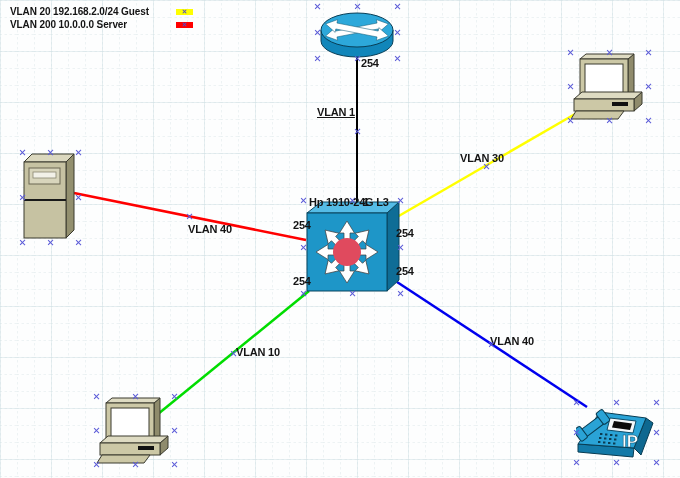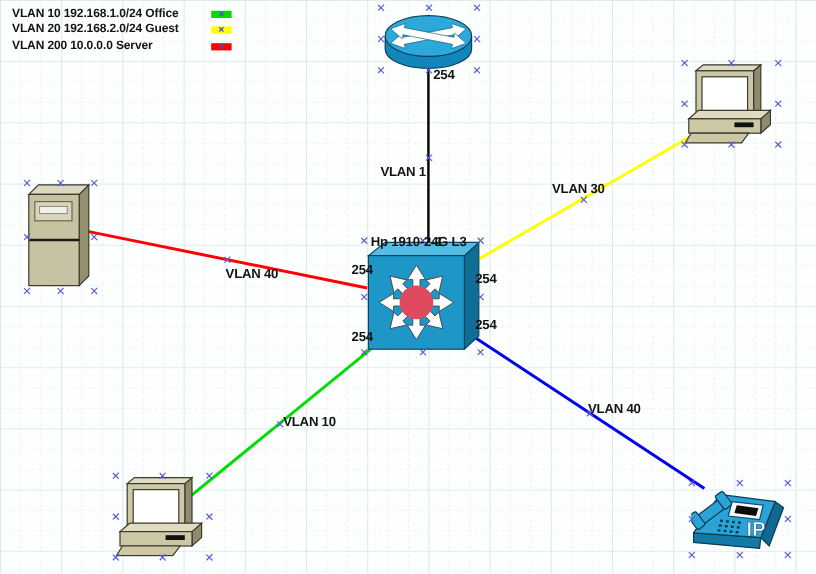--- a/index.html
+++ b/index.html
@@ -214,26 +214,20 @@
       <div class="handle" style="left: 77px; top: -3px;"></div>
       <div class="handle" style="left: -3px; top: 27px;"></div>
       <div class="handle" style="left: 77px; top: 27px;"></div>
       <div class="handle" style="left: -3px; top: 57px;"></div>
       <div class="handle" style="left: 37px; top: 57px;"></div>
       <div class="handle" style="left: 77px; top: 57px;"></div>
     </div>
 
   <div id="legend">
     <div class="legend-row">
-      <span class="legend-text">VLAN 10 192.168.1.0/24 Office</span>
-      <span class="legend-swatch" style="background: rgb(0, 221, 0);">
-          <span class="swatch-x"></span>
-        </span>
-    </div>
-    <div class="legend-row">
       <span class="legend-text">VLAN 20 192.168.2.0/24 Guest</span>
       <span class="legend-swatch" style="background: rgb(255, 255, 0);">
           <span class="swatch-x"></span>
         </span>
     </div>
     <div class="legend-row">
       <span class="legend-text">VLAN 200 10.0.0.0 Server</span>
       <span class="legend-swatch" style="background: rgb(255, 0, 0);">
           <span class="swatch-x"></span>
         </span>
@@ -241,21 +235,21 @@
   </div>
 
   <span class="lbl" style="left:289px;top:196px;padding-left:20px;">Hp 1910-24G L3</span>
   <span class="lbl" style="left:363px;top:196px;">1</span>
   <span class="lbl" style="left:361px;top:57px;">254</span>
   <span class="lbl" style="left:293px;top:219px;">254</span>
   <span class="lbl" style="left:293px;top:275px;">254</span>
   <span class="lbl" style="left:396px;top:227px;">254</span>
   <span class="lbl" style="left:396px;top:265px;">254</span>
 
-  <span class="lbl" style="left:317px;top:138px;">VLAN 1</span>
+  <span class="lbl" style="left:317px;top:106px;text-decoration:underline;">VLAN 1</span>
   <span class="lbl" style="left:460px;top:152px;">VLAN 30</span>
   <span class="lbl" style="left:188px;top:223px;">VLAN 40</span>
   <span class="lbl" style="left:236px;top:346px;">VLAN 10</span>
   <span class="lbl" style="left:490px;top:335px;">VLAN 40</span>
 
   <div class="handle" style="left:354px;top:128px;"></div>
   <div class="handle" style="left:186px;top:213px;"></div>
   <div class="handle" style="left:230px;top:350px;"></div>
   <div class="handle" style="left:483px;top:163px;"></div>
   <div class="handle" style="left:488px;top:341px;"></div>

